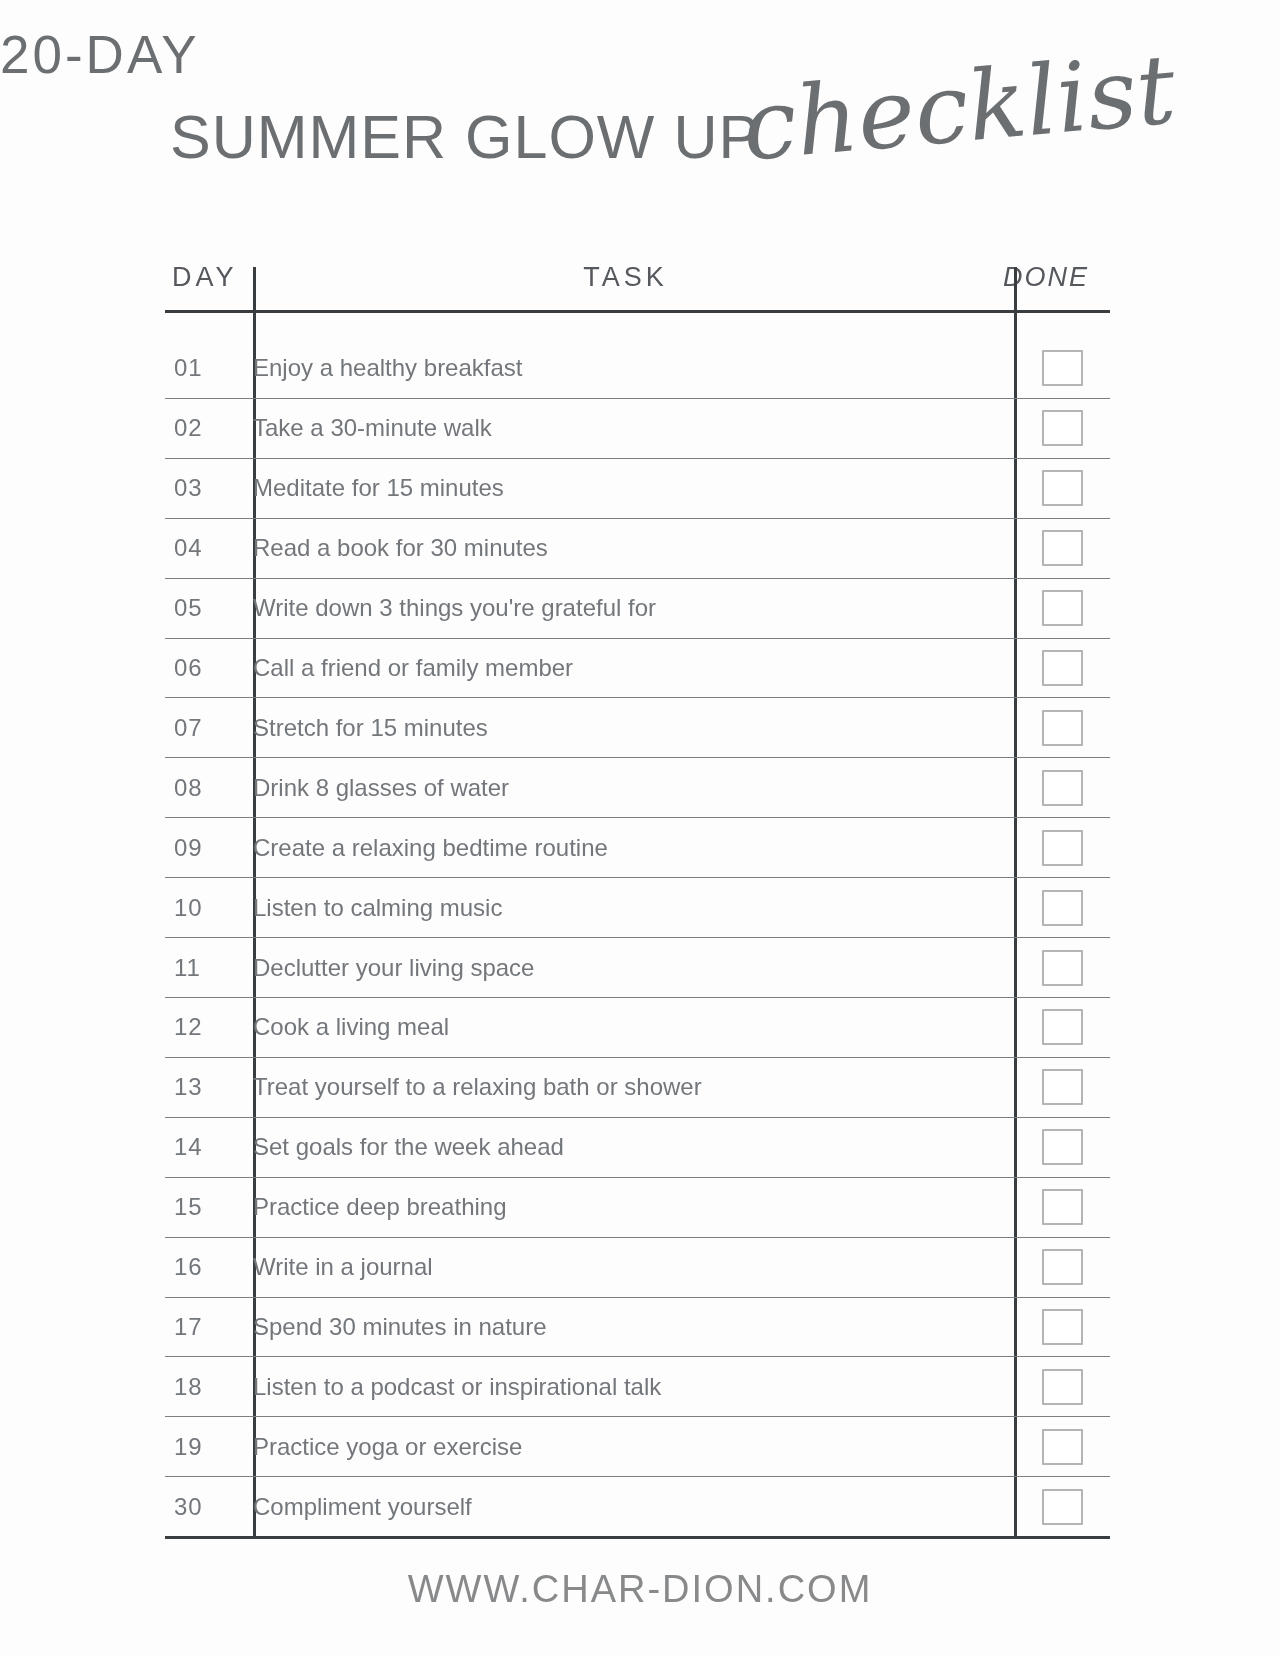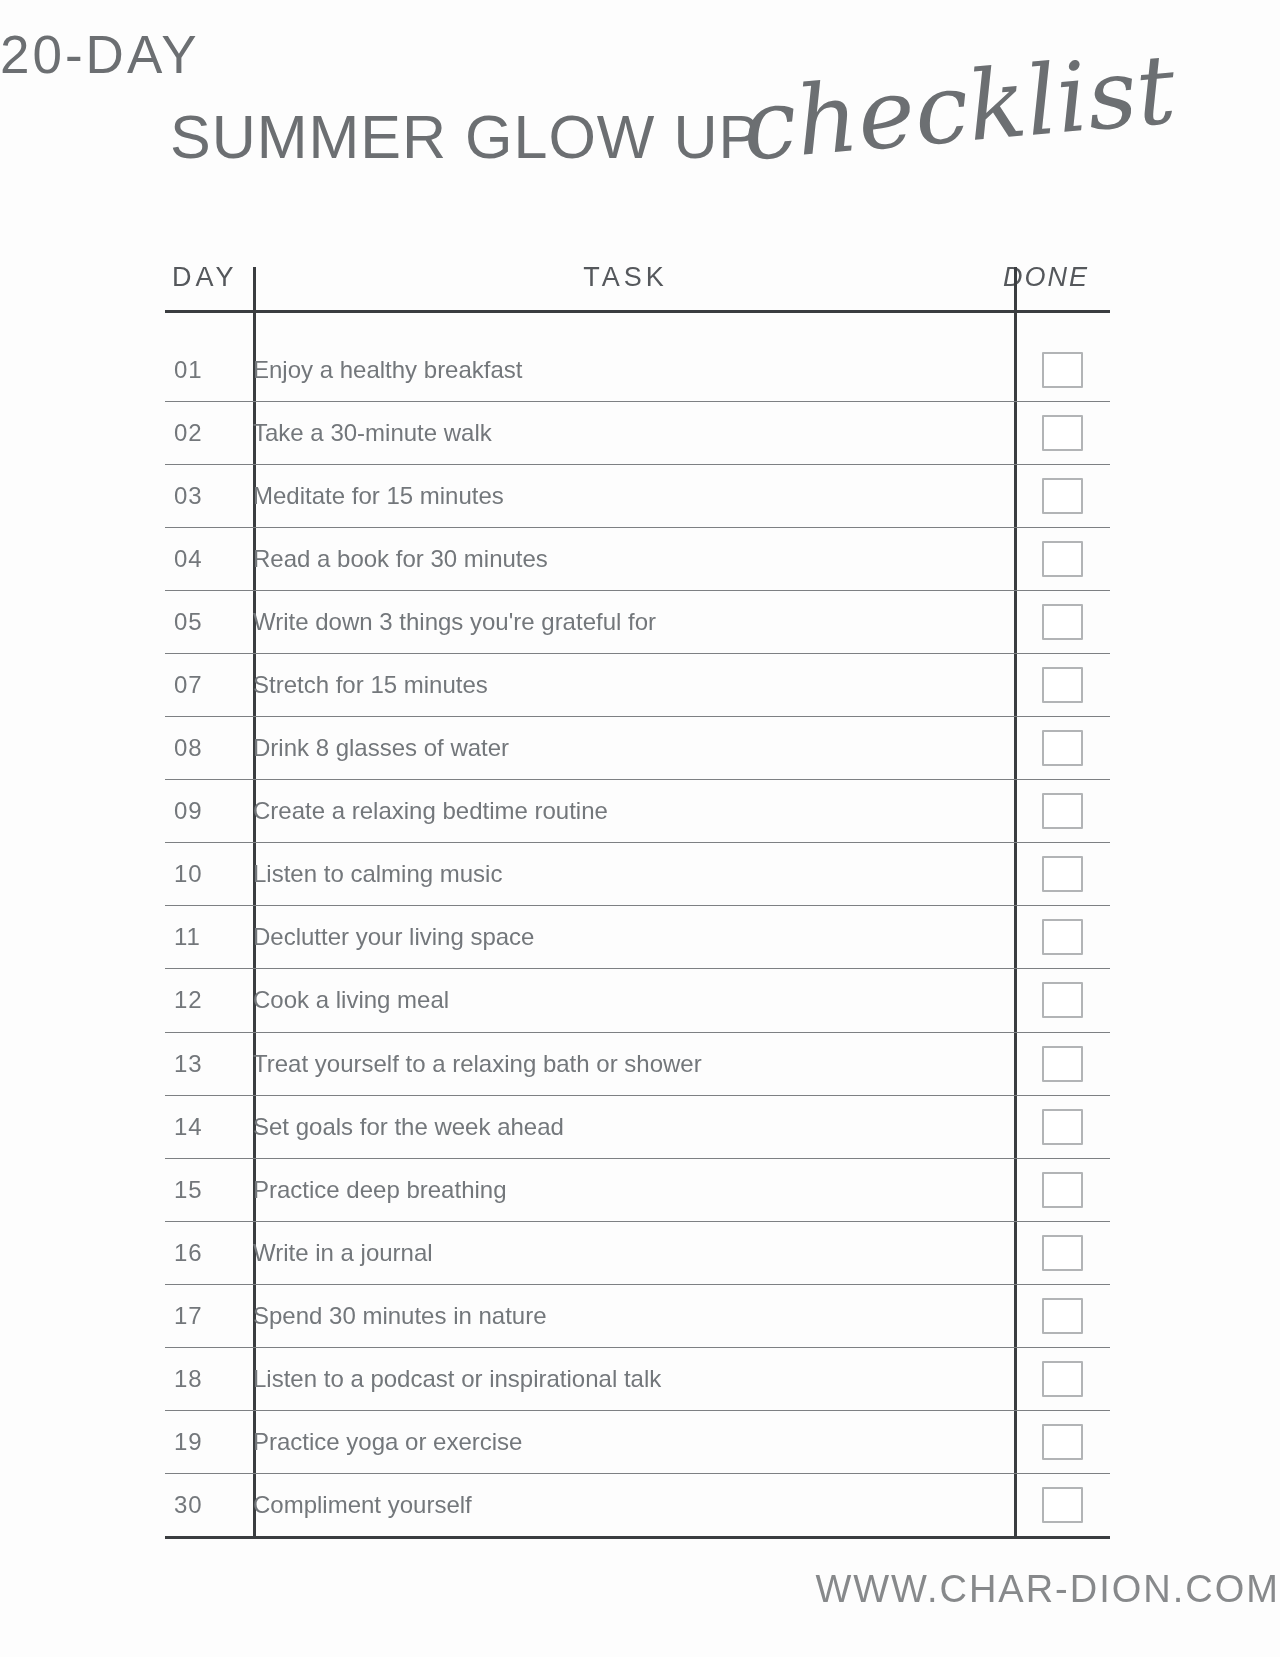--- a/index.html
+++ b/index.html
@@ -140,21 +140,21 @@
     background: #ffffff;
     border-radius: 1px;
     cursor: pointer;
   }
 
   
   .footer-url {
     position: absolute;
     left: 0; right: 0;
     top: 1568px;
-    text-align: right;
+    text-align: center;
     font-size: 38px;
     font-weight: 300;
     letter-spacing: 2px;
     color: var(--footer-text);
   }
 </style>
 </head>
 <body>
 
 <div class="page">
@@ -208,20 +208,27 @@
           </div>
         </div>
         <div class="row">
           <div class="cell-day">05</div>
           <div class="cell-task">Write down 3 things you're grateful for</div>
           <div class="cell-done">
             <div class="checkbox"></div>
           </div>
         </div>
         <div class="row">
+          <div class="cell-day">06</div>
+          <div class="cell-task">Call a friend or family member</div>
+          <div class="cell-done">
+            <div class="checkbox"></div>
+          </div>
+        </div>
+        <div class="row">
           <div class="cell-day">07</div>
           <div class="cell-task">Stretch for 15 minutes</div>
           <div class="cell-done">
             <div class="checkbox"></div>
           </div>
         </div>
         <div class="row">
           <div class="cell-day">08</div>
           <div class="cell-task">Drink 8 glasses of water</div>
           <div class="cell-done">

